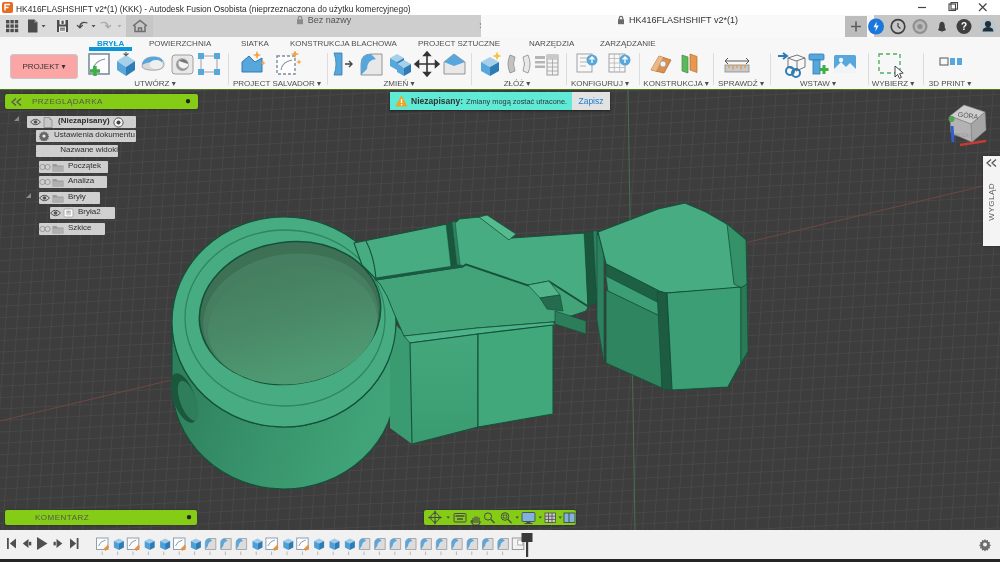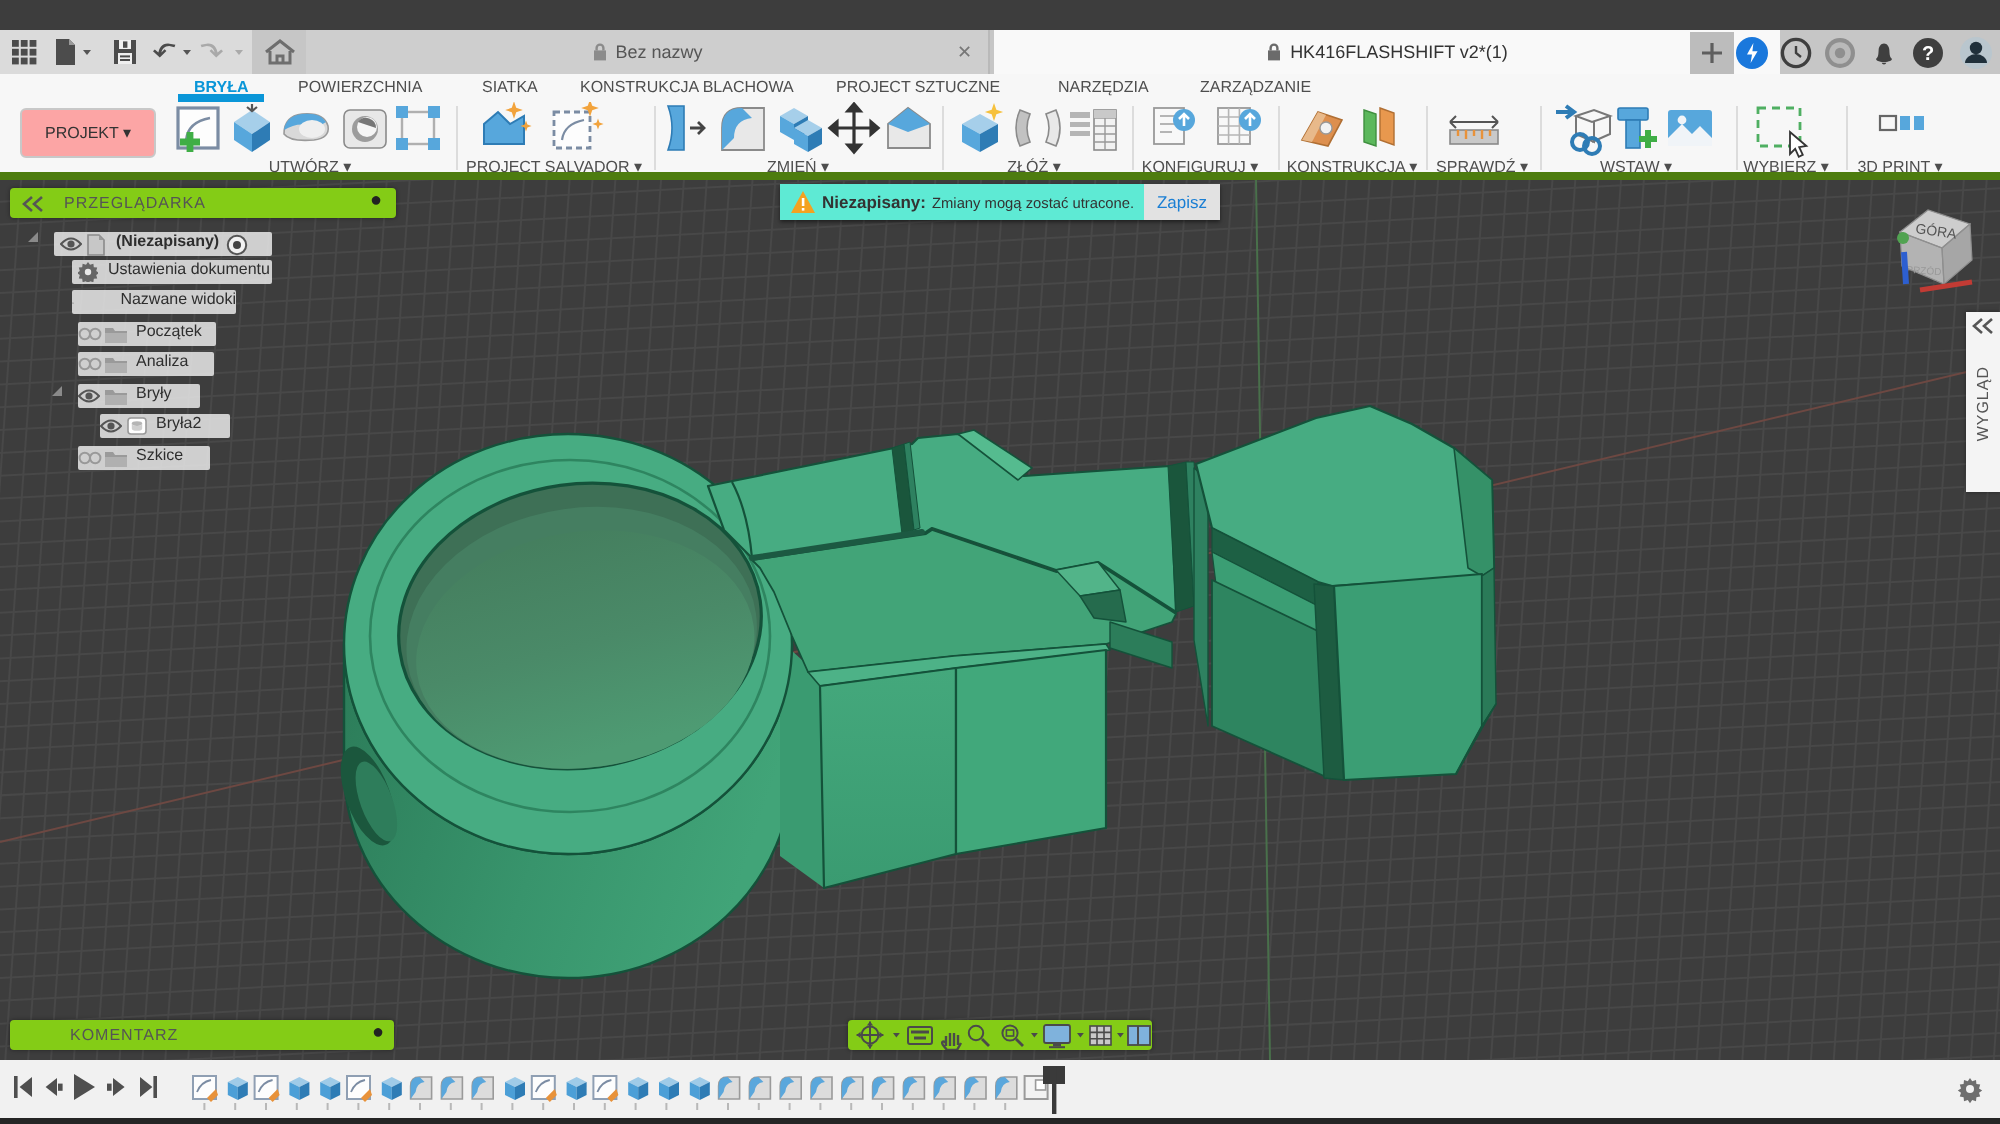--- a/index.html
+++ b/index.html
@@ -7,25 +7,25 @@
 #stage{position:relative;width:1000px;height:562px;background:#3d3d3d}
 
 #titlebar{position:absolute;left:0;top:0;width:1000px;height:15px;background:#fff;font-size:8.4px;color:#2b2b2b;letter-spacing:-0.1px}
 #titlebar .ttext{position:absolute;left:16px;top:3px;letter-spacing:0}
 #winbtns{position:absolute;right:0;top:0;width:100px;height:15px;color:#333;font-size:9px}
 
 #tabrow{position:absolute;left:0;top:15px;width:1000px;height:22px;background:#dbdbdb}
 #tabstrip{position:absolute;left:126px;top:0;width:874px;height:22px;background:#c6c6c6}
 .tab{position:absolute;top:0;height:22px;font-size:9px;color:#555}
 #tab1{left:27px;width:342px;background:#cecece;border-right:1px solid #b9b9b9}
-#tab2{left:371px;width:393px;background:#f9f9f9;color:#333}
-.tabc{display:flex;align-items:center;justify-content:center;height:100%;gap:4px}
+#tab2{left:355px;width:393px;background:#f9f9f9;color:#333}
+.tabc{display:flex;justify-content:center;height:100%;gap:4px}
 .tabx{position:absolute;right:8px;top:6px;font-size:9px;color:#777}
 
-#ribbon{position:absolute;left:0;top:37px;width:1000px;height:53px;background:#f7f7f7;border-bottom:4px solid #4d7c0f}
+#ribbon{position:absolute;left:0;top:37px;width:1000px;height:53px;background:#f7f7f7;border-bottom:1px solid #4d7c0f}
 #rtabs{position:absolute;left:0;top:0;width:1000px;height:14px;font-size:8px;color:#4e4e4e}
 #rtabs span{position:absolute;top:2px;white-space:nowrap}
 #blueline{position:absolute;left:89px;top:10px;width:43px;height:4px;background:#0a96d8}
 .glabel{position:absolute;top:42px;font-size:8px;color:#4e4e4e;white-space:nowrap;transform:translateX(-50%)}
 .gsep{position:absolute;top:16px;width:1px;height:32px;background:#dcdcdc}
 #projbtn{position:absolute;left:10px;top:17px;width:68px;height:25px;background:#fca5a5;border:1px solid #c8c8c8;border-radius:3px;font-size:8px;color:#333;text-align:center;line-height:24px}
 
 .panelbar{position:absolute;height:15px;background:#84cc16;border-radius:2px;font-size:8px;color:#555;box-shadow:0 0 2px rgba(0,0,0,.4)}
 .treerow{position:absolute;height:12px;background:rgba(228,228,228,.88);font-size:8px;color:#2e2e2e;white-space:nowrap;border-radius:1px}
 
@@ -359,20 +359,35 @@
         <polygon points="606,174 659,201 659,213 606,186" fill="#1d6044" stroke="#14523a" stroke-width="0.6" stroke-linejoin="round"></polygon>
         <polygon points="606,186 659,213 662,229 608,202" fill="#3b9e74" stroke="#14523a" stroke-width="0.6" stroke-linejoin="round"></polygon>
         <polygon points="606,200 662,227 662,298 606,273" fill="#2e8560" stroke="#14523a" stroke-width="0.9" stroke-linejoin="round"></polygon>
         <polygon points="657,202 667,203 672,300 662,299" fill="#1d5c41" stroke="#14523a" stroke-width="0.7" stroke-linejoin="round"></polygon>
         <polygon points="667,203 741,197 741,273 728,297 672,300" fill="#3b9e74" stroke="#14523a" stroke-width="1.1" stroke-linejoin="round"></polygon>
         <polygon points="741,198 747,194 748,262 741,273" fill="#2a7a58" stroke="#14523a" stroke-width="0.7" stroke-linejoin="round"></polygon>
         <polygon points="741,273 748,262 728,297" fill="#2f8762" stroke="#14523a" stroke-width="0.7" stroke-linejoin="round"></polygon>
       </g>
     </svg>
 
+  <div id="titlebar">
+    <svg class="abs" style="left:2px;top:2px" width="11" height="11" viewBox="0 0 11 11">
+        <rect x="0" y="0" width="11" height="11" rx="2" fill="#e66b23"></rect>
+        <path d="M3 8.5 L3 2.5 L8 2.5 M3 5.5 L6.5 5.5" stroke="#fff" stroke-width="1.4" fill="none"></path>
+      </svg>
+    <div class="ttext" style="top:3.5px">HK416FLASHSHIFT v2*(1) (KKK) - Autodesk Fusion Osobista (nieprzeznaczona do użytku komercyjnego)</div>
+    <div id="winbtns">
+      <svg class="abs" style="right:0;top:0" width="100" height="15" viewBox="0 0 100 15">
+        <line x1="18" y1="7.5" x2="26" y2="7.5" stroke="#444" stroke-width="1.2"></line>
+        <rect x="49" y="4" width="6.5" height="6.5" fill="none" stroke="#444" stroke-width="1.1"></rect>
+        <rect x="51" y="2.6" width="6.5" height="6.5" fill="none" stroke="#444" stroke-width="1.1"></rect>
+        <path d="M79 3.5 L86.5 11 M86.5 3.5 L79 11" stroke="#444" stroke-width="1.2"></path>
+      </svg>
+    </div>
+  </div>
 
   <div id="tabrow">
     <svg class="abs" style="left:0;top:0" width="126" height="22" viewBox="0 0 126 22">
       <g fill="#4c4c4c">
         <rect x="6" y="5" width="3.4" height="3.4"></rect>
           <rect x="10.4" y="5" width="3.4" height="3.4"></rect>
           <rect x="14.8" y="5" width="3.4" height="3.4"></rect>
         <rect x="6" y="9.4" width="3.4" height="3.4"></rect>
           <rect x="10.4" y="9.4" width="3.4" height="3.4"></rect>
           <rect x="14.8" y="9.4" width="3.4" height="3.4"></rect>

